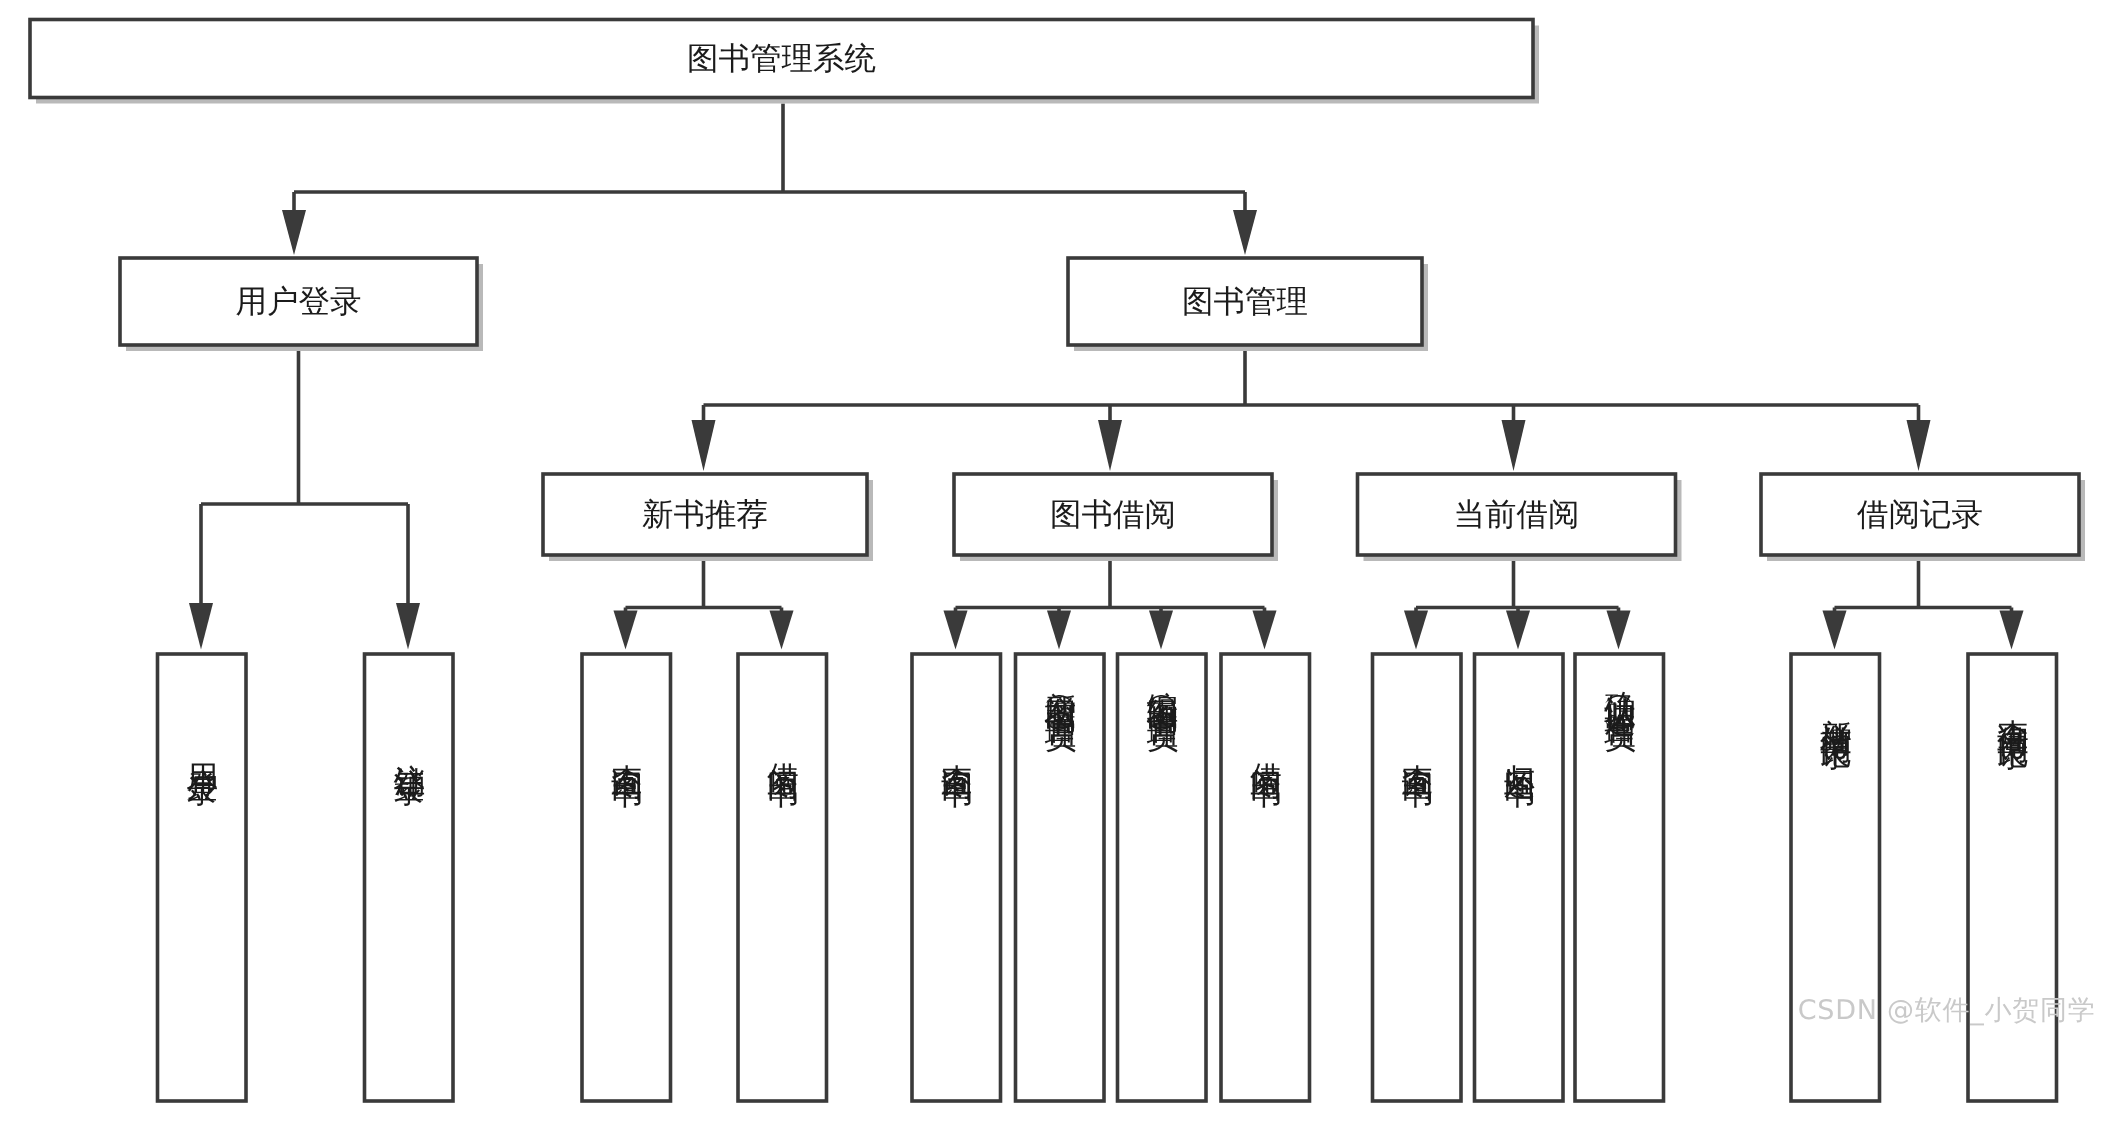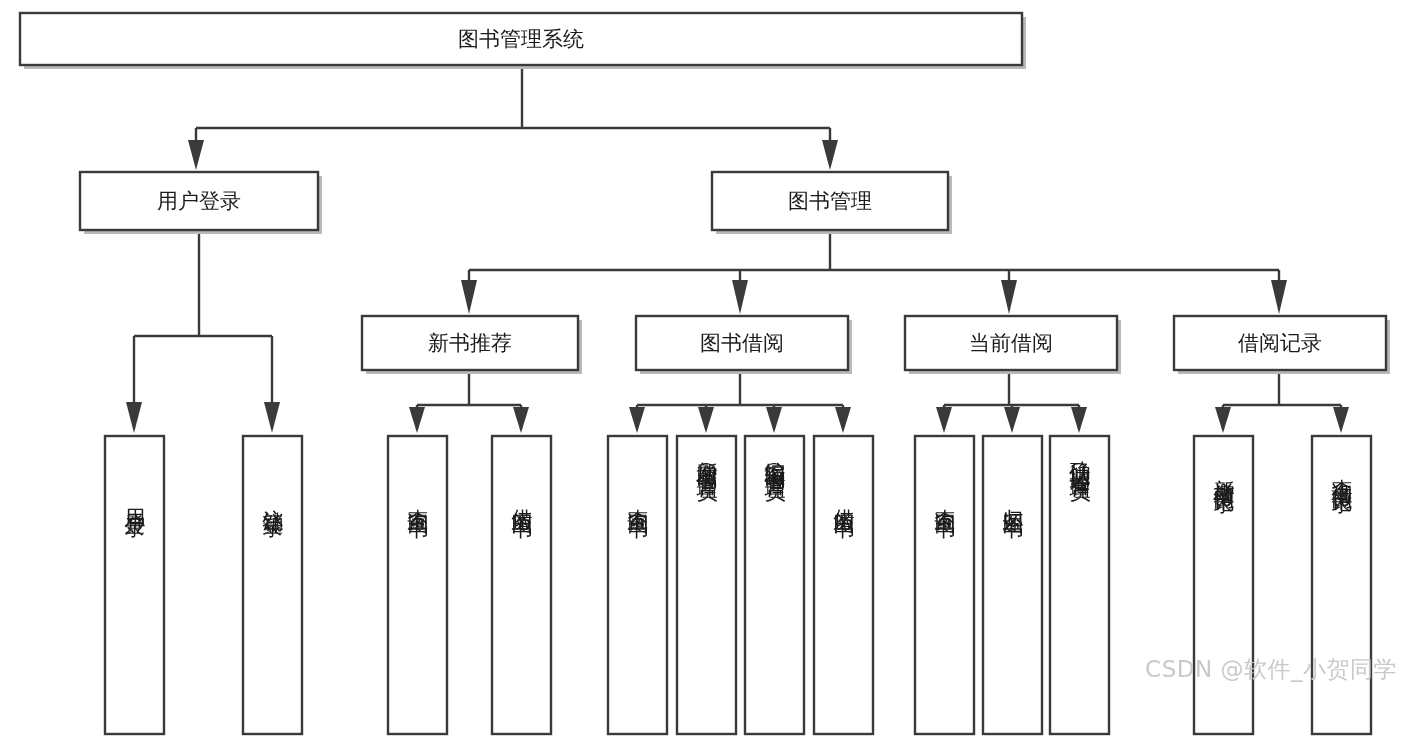--- a/index.html
+++ b/index.html
@@ -65,21 +65,21 @@
     line-height: 1;
     letter-spacing: 3px;
     color: #1b1b1b;
     white-space: nowrap;
   }
   .watermark {
     position: absolute;
     right: 8px;
     bottom: 4px;
     font-family: "DejaVu Sans", "Liberation Sans", sans-serif;
-    font-size: 23px;
+    font-size: 18px;
     color: #c9c9c9;
     letter-spacing: 0.5px;
     white-space: nowrap;
   }
 </style>
 </head>
 <body>
 
 <div id="diagram-root">
 

